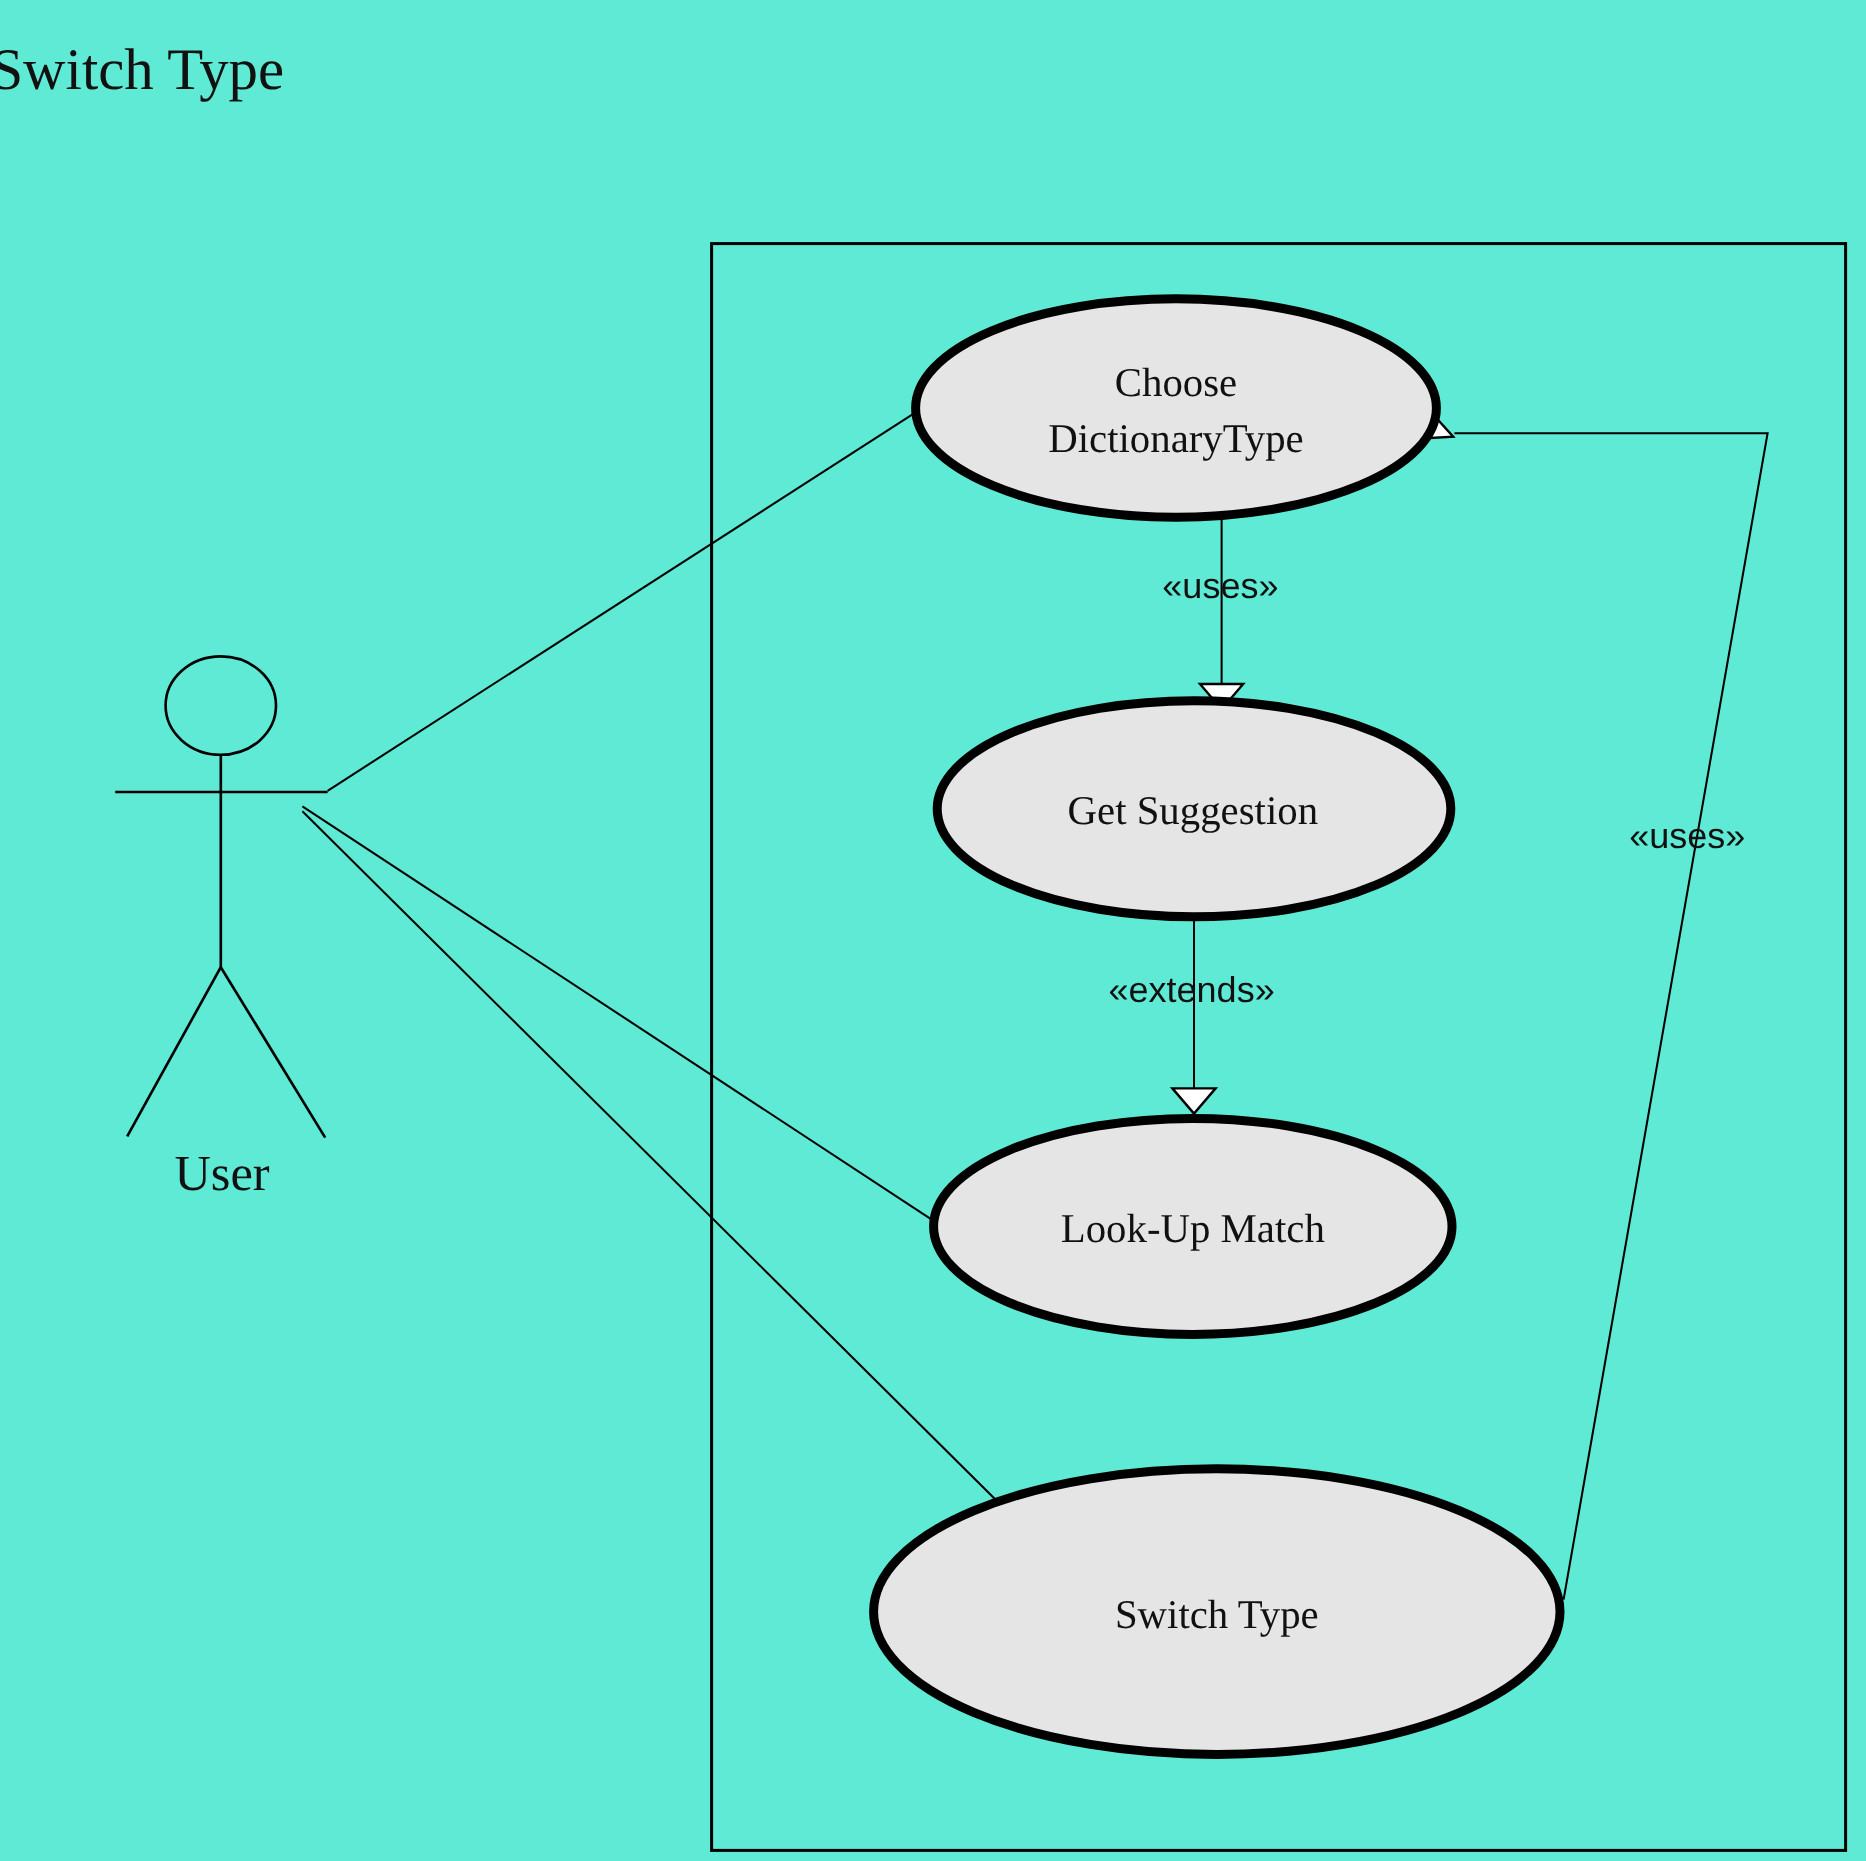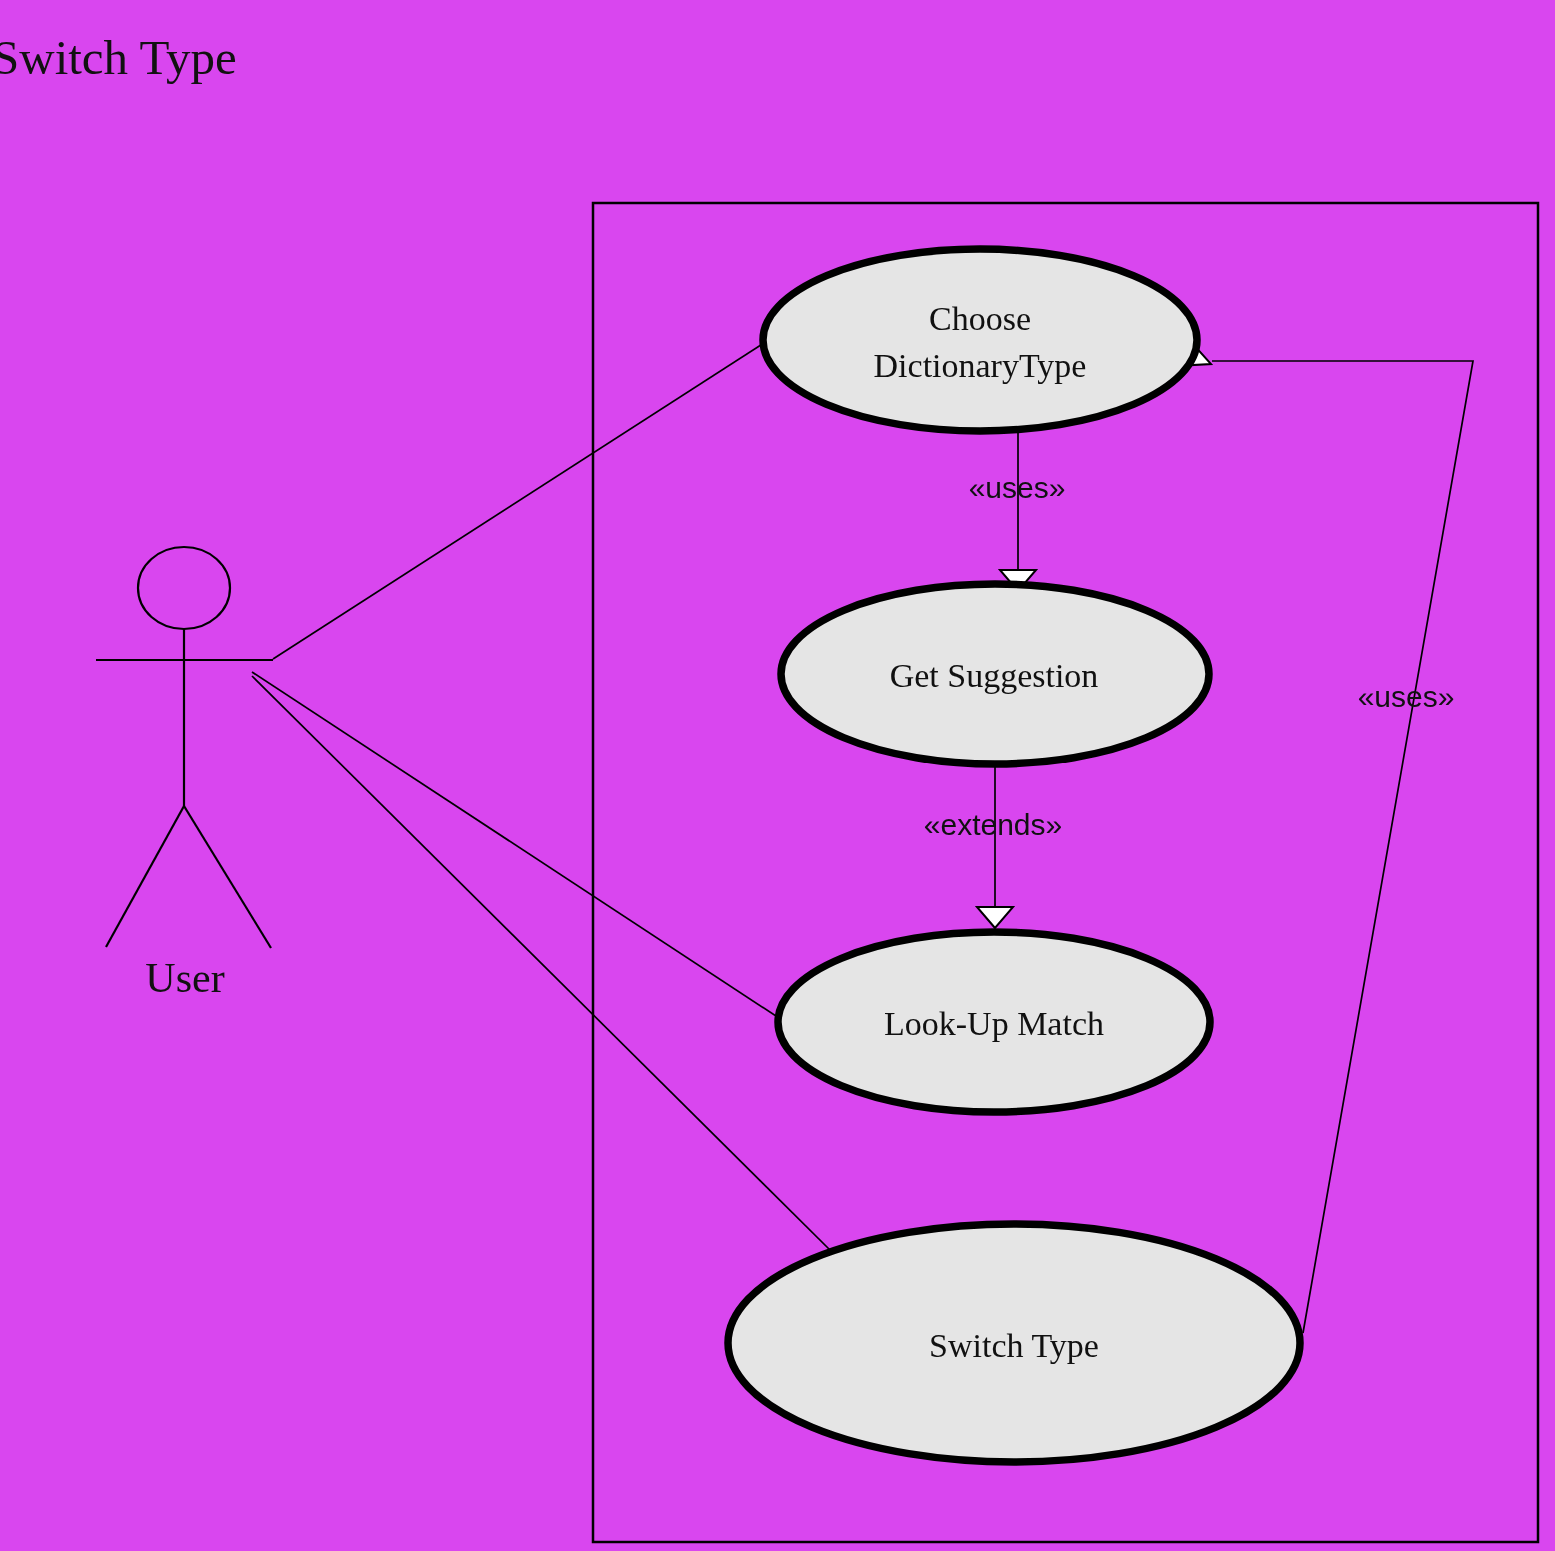--- a/index.html
+++ b/index.html
@@ -4,21 +4,21 @@
 <style>
   html, body {
     margin: 0;
     padding: 0;
     background: #ffffff;
   }
   .canvas {
     position: relative;
     width: 1555px;
     height: 1551px;
-    background: #d946ef;
+    background: #5eead4;
     overflow: hidden;
   }
   svg { display: block; }
 
   .title-text {
     font-family: "Liberation Serif", serif;
     font-size: 49px;
     fill: #111111;
   }
   .actor-label {

